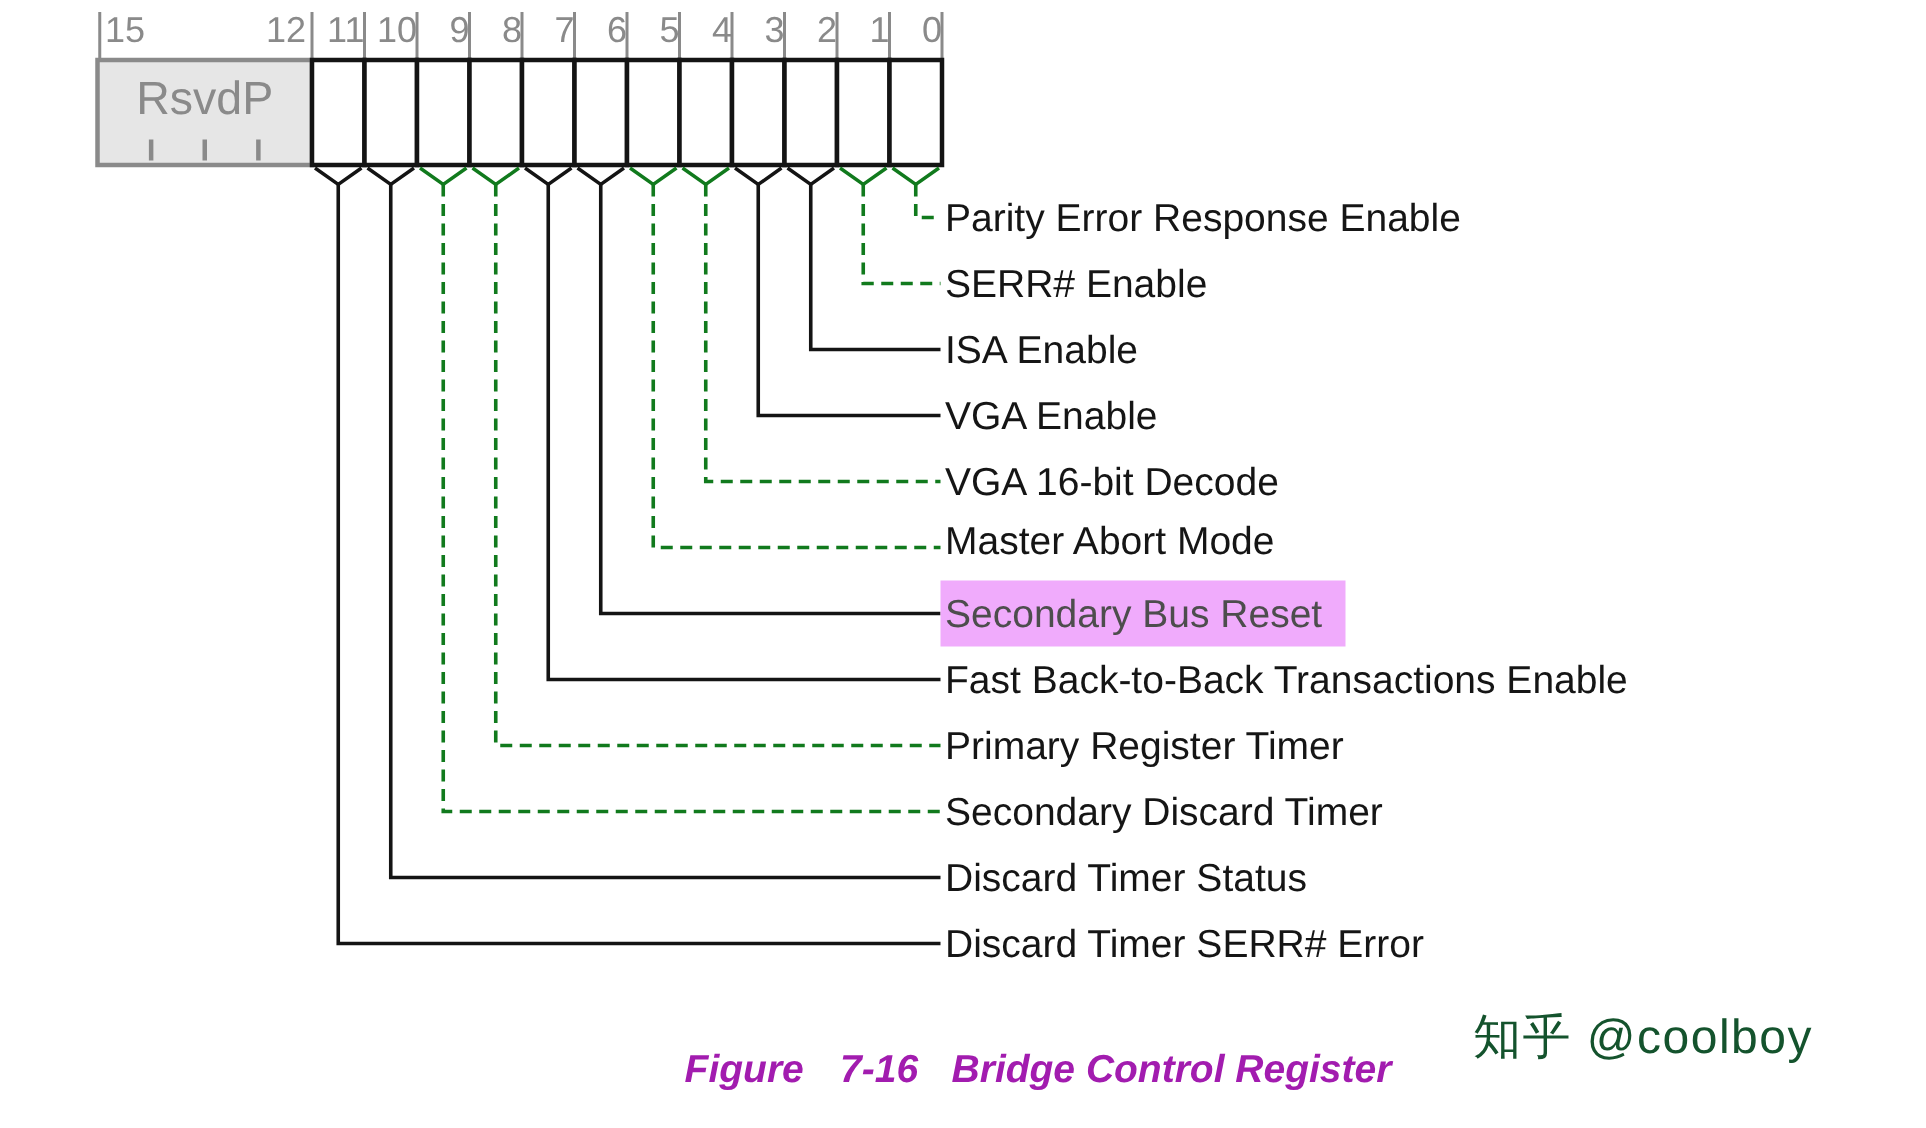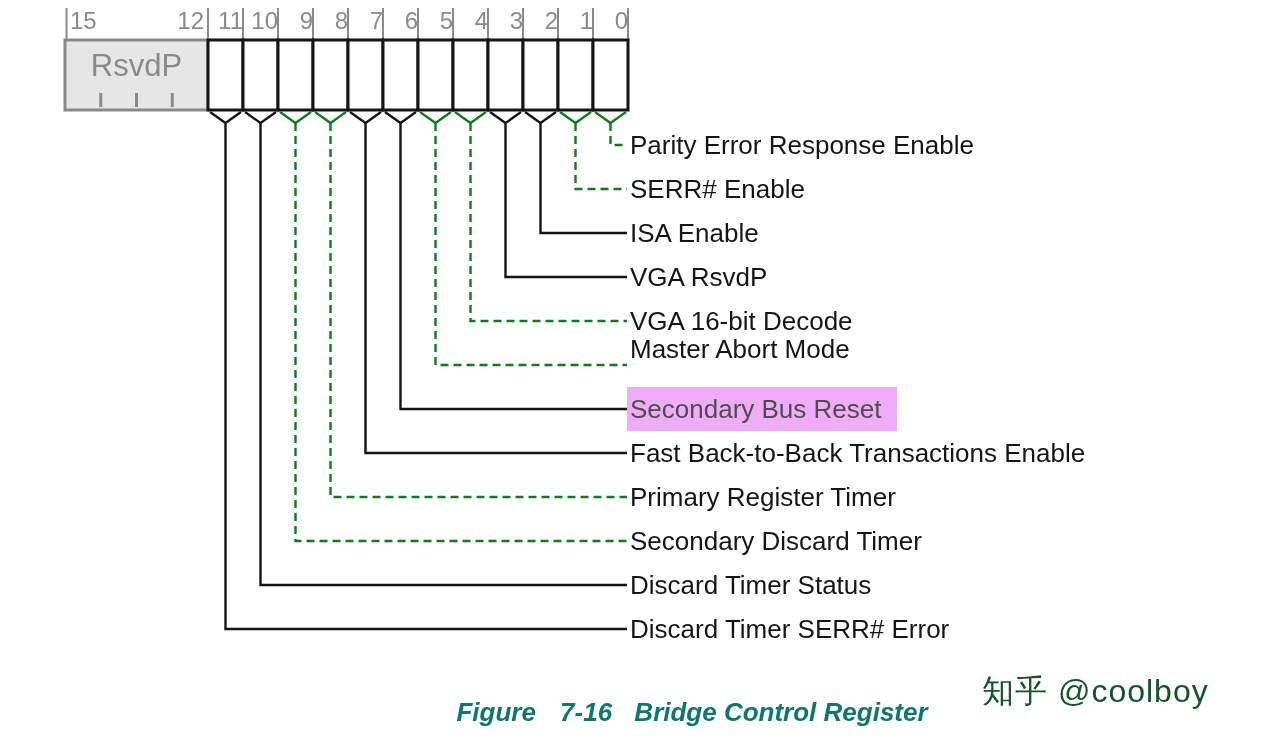--- a/index.html
+++ b/index.html
@@ -60,21 +60,21 @@
   }
 
   .caption {
     position: absolute;
     left: 100px; right: 0; top: 690px;
     height: 44px; line-height: 44px;
     text-align: center;
     font-style: italic;
     font-weight: bold;
     font-size: 26px;
-    color: #0f766e;
+    color: #a21caf;
     white-space: nowrap;
   }
   .caption .cap-num   { margin-left: 17px; }
   .caption .cap-title { margin-left: 15px; }
 
   .watermark {
     position: absolute;
     left: 982px; top: 669px;
     height: 44px; line-height: 44px;
     font-size: 32px;
@@ -163,23 +163,23 @@
       <div class="bitnum" style="left: 488px;">3</div>
       <div class="bitnum" style="left: 523px;">2</div>
       <div class="bitnum" style="left: 558px;">1</div>
       <div class="bitnum" style="left: 593px;">0</div>
     </div>
 
   <div id="labels">
       <div class="field-label" style="top: 123px;">Parity Error Response Enable</div>
       <div class="field-label" style="top: 167px;">SERR# Enable</div>
       <div class="field-label" style="top: 211px;">ISA Enable</div>
-      <div class="field-label" style="top: 255px;">VGA RsvdP</div>
+      <div class="field-label" style="top: 255px;">VGA Enable</div>
       <div class="field-label" style="top: 299px;">VGA 16-bit Decode</div>
-      <div class="field-label" style="top: 327px;">Master Abort Mode</div>
+      <div class="field-label" style="top: 338px;">Master Abort Mode</div>
       <div class="field-label highlighted" style="top: 387px;">Secondary Bus Reset</div>
       <div class="field-label" style="top: 431px;">Fast Back-to-Back Transactions Enable</div>
       <div class="field-label" style="top: 475px;">Primary Register Timer</div>
       <div class="field-label" style="top: 519px;">Secondary Discard Timer</div>
       <div class="field-label" style="top: 563px;">Discard Timer Status</div>
       <div class="field-label" style="top: 607px;">Discard Timer SERR# Error</div>
     </div>
 
   <div class="caption">
     <span class="cap-prefix">Figure</span>

